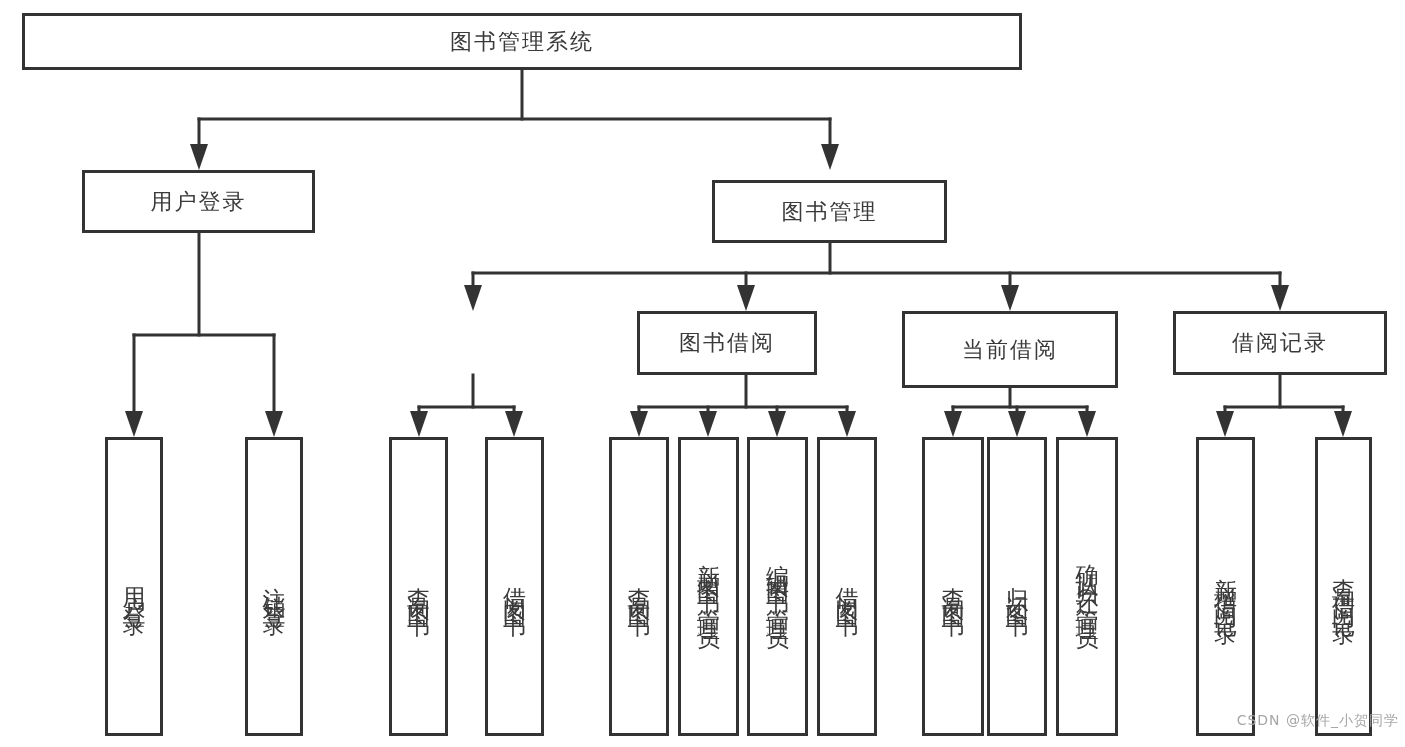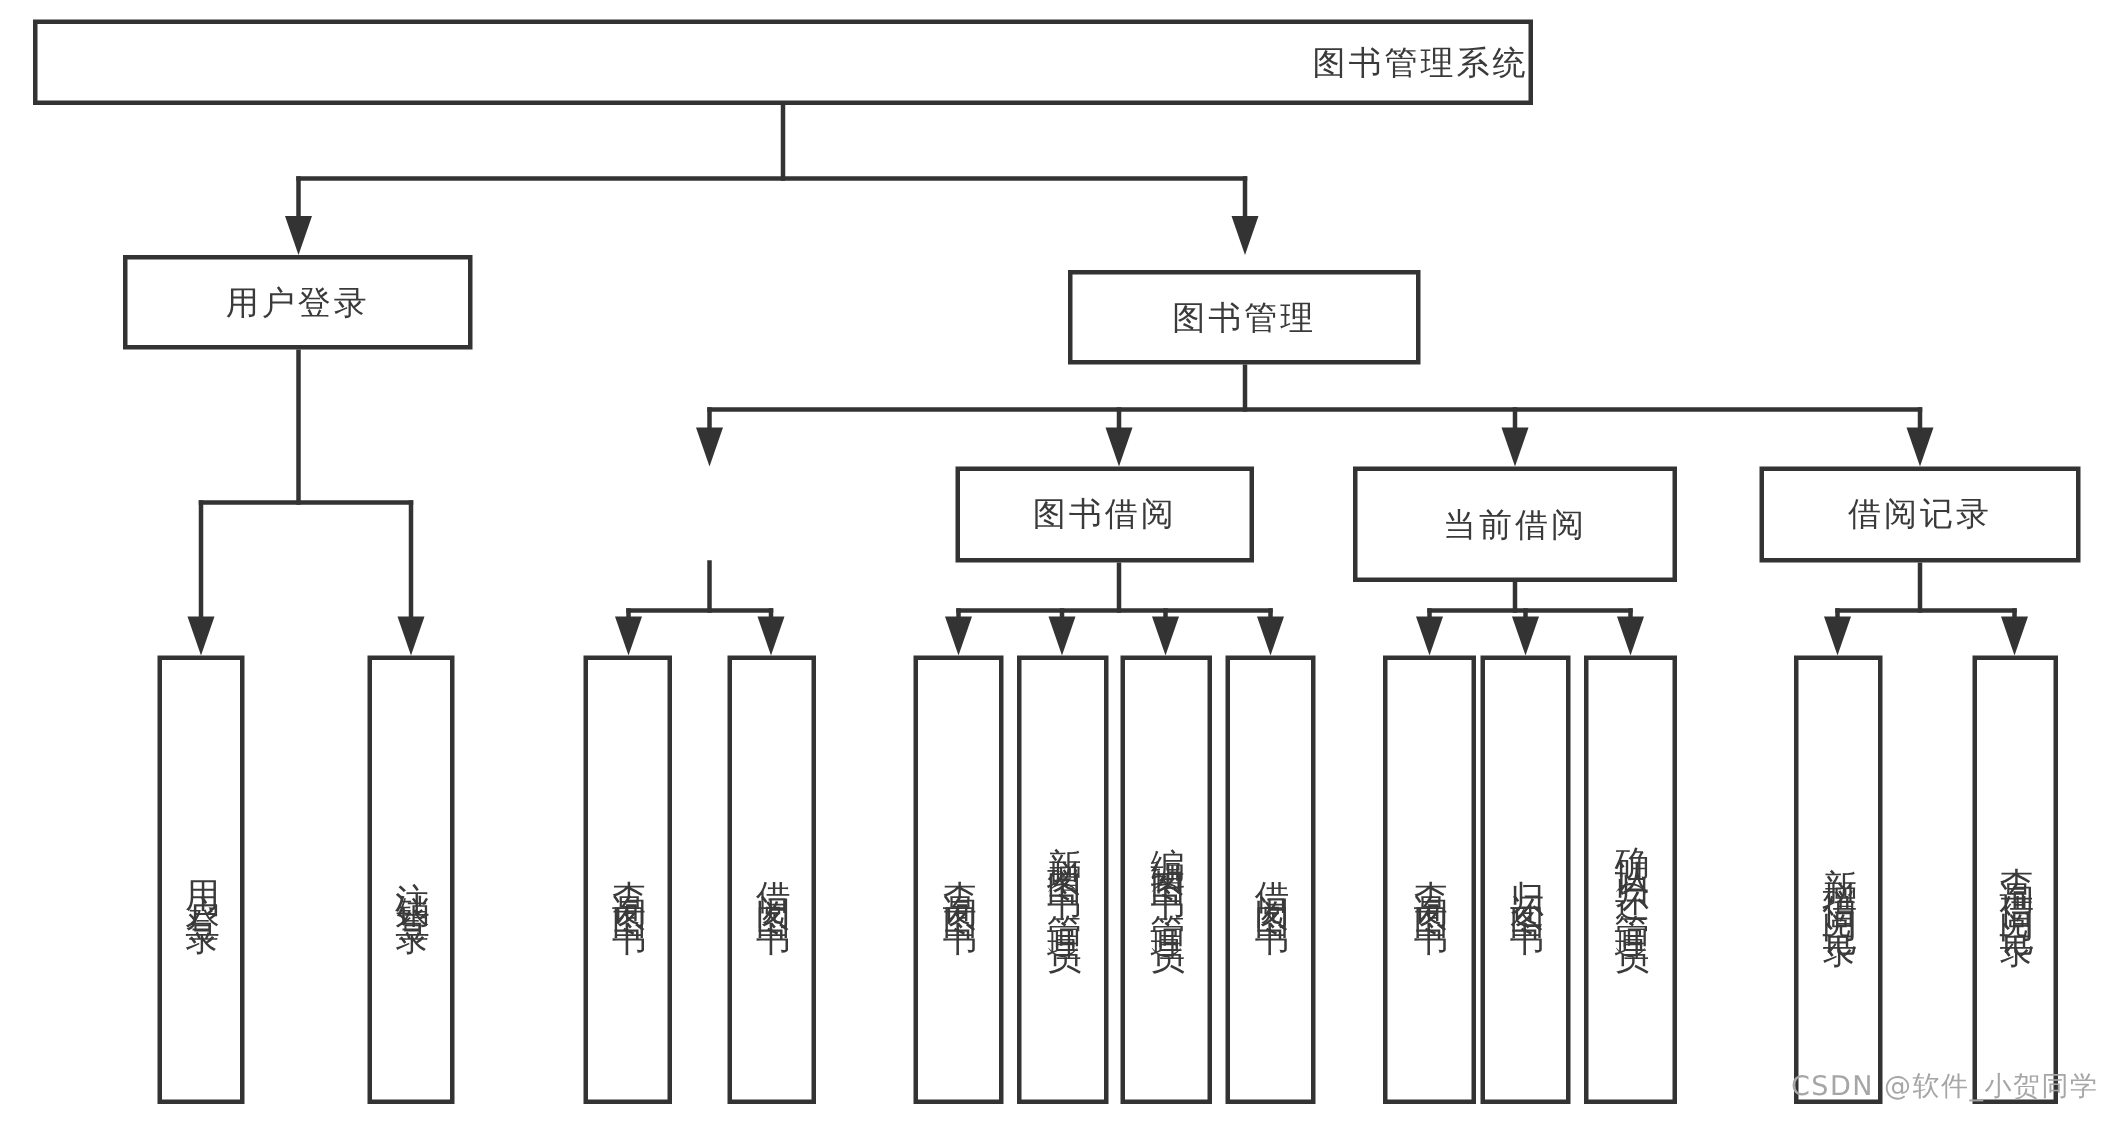--- a/index.html
+++ b/index.html
@@ -26,21 +26,21 @@
     text-align:center;
   }
   .h-node { font-size:22px; letter-spacing:2px; white-space:nowrap; }
   .v-node {
     writing-mode:vertical-rl;
     font-size:23px; letter-spacing:9px;
     line-height:1;
   }
   .watermark {
     position:absolute; right:6px; top:712px;
-    font-size:18px; letter-spacing:1px;
+    font-size:14px; letter-spacing:1px;
     color:var(--wm,#a6a6a6);
     white-space:nowrap;
     z-index:5;
   }
 </style>
 </head>
 <body>
 
 <div class="stage">
 
@@ -106,32 +106,32 @@
       <g>
         <line x1="1280" y1="375" x2="1280" y2="407" stroke="#333333" stroke-width="3" stroke-linecap="square"></line>
         <line x1="1225" y1="407" x2="1343" y2="407" stroke="#333333" stroke-width="3" stroke-linecap="square"></line>
         <line x1="1225" y1="407" x2="1225" y2="415" stroke="#333333" stroke-width="3" stroke-linecap="square"></line>
         <polygon points="1225,437 1216,411 1234,411" fill="#333333"></polygon>
         <line x1="1343" y1="407" x2="1343" y2="415" stroke="#333333" stroke-width="3" stroke-linecap="square"></line>
         <polygon points="1343,437 1334,411 1352,411" fill="#333333"></polygon>
       </g>
     </svg>
 
-  <div class="node h-node" style="left:22px; top:13px; width:1000px; height:57px;justify-content:flex-end;">
+  <div class="node h-node" style="left:22px; top:13px; width:1000px; height:57px;">
     <span>图书管理系统</span>
   </div>
 
   <div class="node h-node" style="left:82px; top:170px; width:233px; height:63px;">
     <span>用户登录</span>
   </div>
   <div class="node h-node" style="left:712px; top:180px; width:235px; height:63px;">
     <span>图书管理</span>
   </div>
 
-  <div class="node h-node" style="left:637px; top:311px; width:199px; height:64px;">
+  <div class="node h-node" style="left:637px; top:311px; width:180px; height:64px;">
     <span>图书借阅</span>
   </div>
   <div class="node h-node" style="left:902px; top:311px; width:216px; height:77px;">
     <span>当前借阅</span>
   </div>
   <div class="node h-node" style="left:1173px; top:311px; width:214px; height:64px;">
     <span>借阅记录</span>
   </div>
 
   <div class="node v-node" style="left:105px; top:437px; width:58px; height:299px;">

